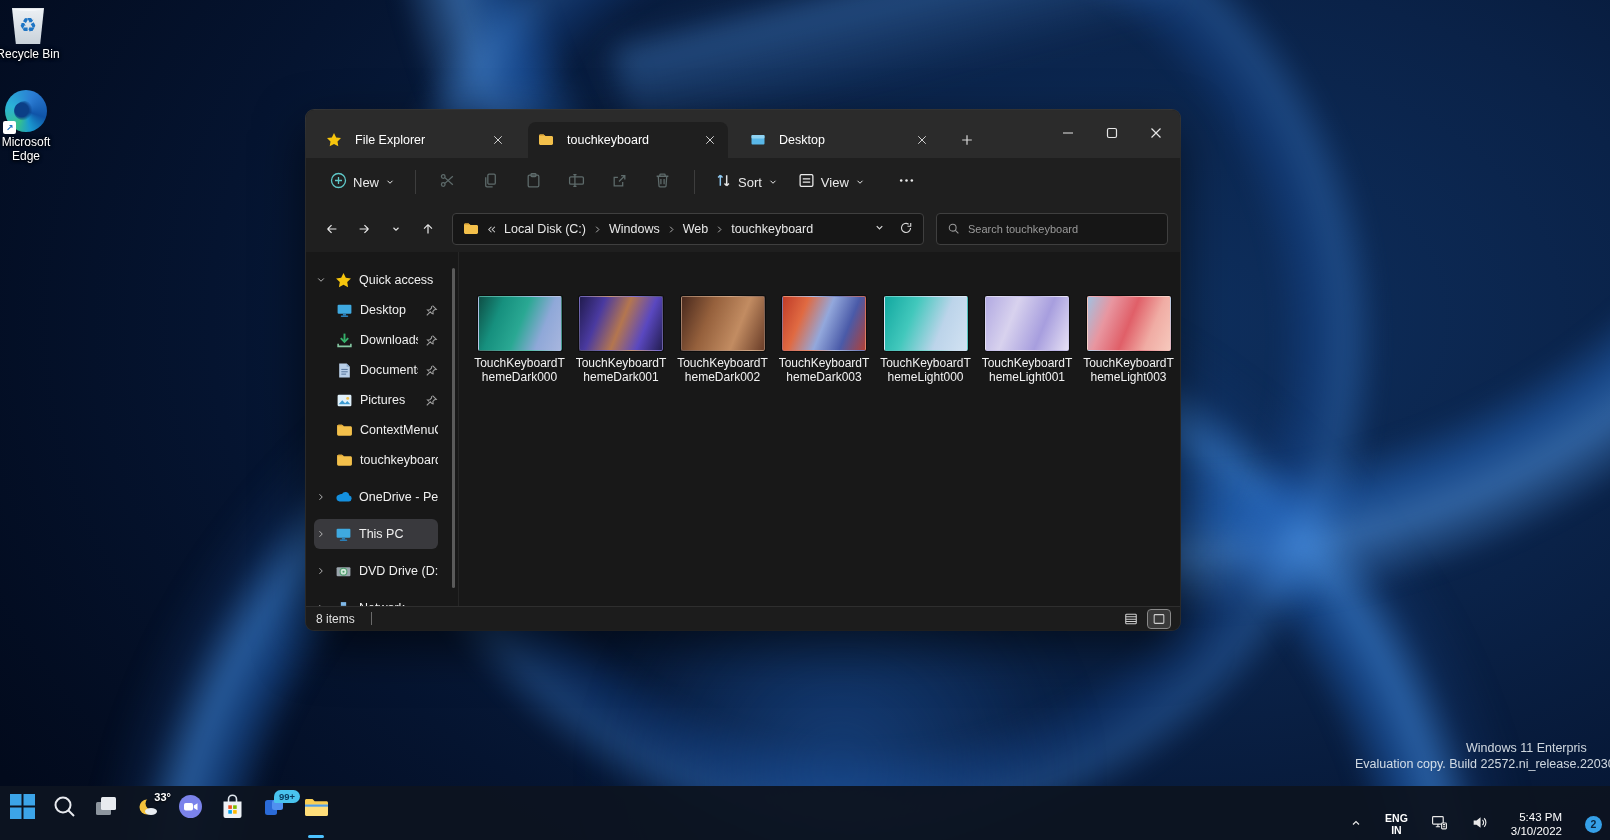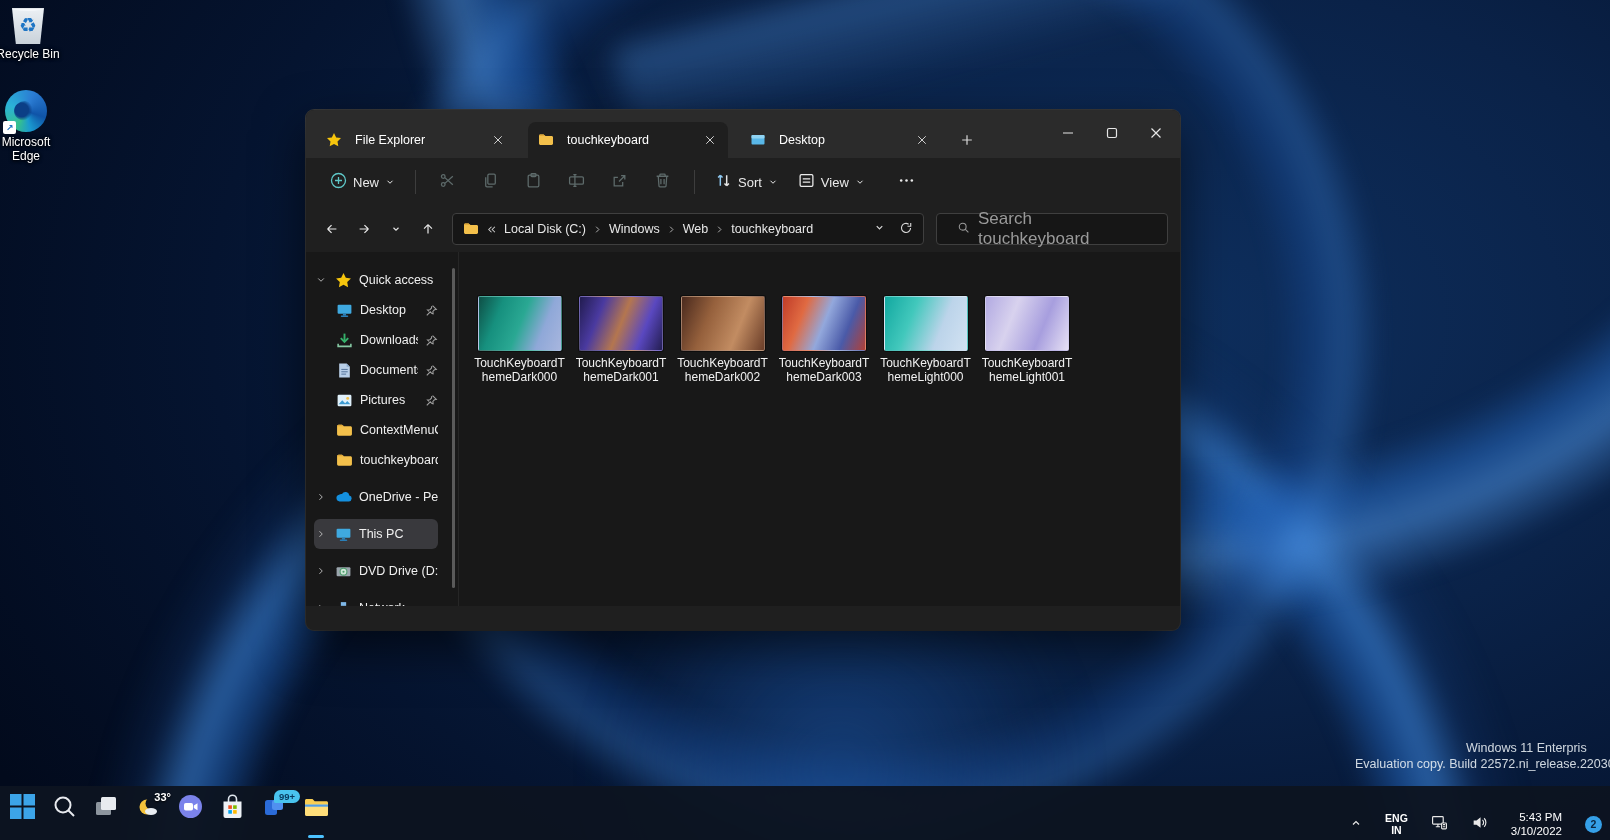--- a/index.html
+++ b/index.html
@@ -76,21 +76,21 @@
   .crumbbox { width:472px; height:32px; margin-left:6px; background:#161616; border:1px solid #3f3f3f; border-radius:4px;
     display:flex; align-items:center; padding:0 10px; gap:7px; color:#e8e8e8; font-size:12.5px; }
   .crumbbox .ficon { width:16px; height:16px; flex:none; }
   .crumb { white-space:nowrap; }
   .csep svg { width:9px; height:9px; color:#bdbdbd; display:block; }
   .cdbl svg { width:11px; height:11px; color:#cfcfcf; display:block; }
   .crumb-end { margin-left:auto; display:flex; align-items:center; gap:14px; color:#d6d6d6; }
   .crumb-end svg { width:11px; height:11px; }
   .crumb-end .refresh svg { width:14px; height:14px; }
   .searchbox { flex:1; height:32px; margin-left:8px; background:#161616; border:1px solid #3f3f3f; border-radius:4px;
-    display:flex; align-items:center; padding:0 20px; gap:8px; color:#9a9a9a; font-size:17px; }
+    display:flex; align-items:center; padding:0 10px; gap:8px; color:#9a9a9a; font-size:11px; }
   .searchbox svg { width:13px; height:13px; }
 
   .bodyarea { display:flex; height:354px; background:#181818; }
   .sidebar { width:152px; position:relative; padding-top:13px; overflow:hidden; }
   .side-row { height:30px; display:flex; align-items:center; gap:7px; margin:0 20px 0 8px; border-radius:4px;
     color:#f0f0f0; font-size:12.5px; white-space:nowrap; }
   .side-row.group { margin-top:7px; }
   .side-row.selected { background:#39393d;border-radius:6px; }
   .side-row .chev { width:14px; height:14px; flex:none; display:flex; align-items:center; justify-content:center; color:#bdbdbd; }
   .side-row .chev svg { width:10px; height:10px; }
@@ -513,23 +513,44 @@
           <div class="fname">TouchKeyboardThemeDark003</div>
         </div>
         <div class="fitem">
           <div class="fthumb" style="background:linear-gradient(112deg, #12a8a0 0%, #42c8bc 33%, #bcd4ea 67%, #d2e2f2 100%);"></div>
           <div class="fname">TouchKeyboardThemeLight000</div>
         </div>
         <div class="fitem">
           <div class="fthumb" style="background:linear-gradient(112deg, #b2aae2 0%, #d8d2ee 33%, #a79ede 67%, #e6e0f4 100%);"></div>
           <div class="fname">TouchKeyboardThemeLight001</div>
         </div>
+        <div class="fitem">
+          <div class="fthumb" style="background:linear-gradient(112deg, #a2c0e0 0%, #e896a0 25%, #e05f68 50%, #f0aca4 75%, #f6c8bc 100%);"></div>
+          <div class="fname">TouchKeyboardThemeLight003</div>
+        </div>
       </div>
   </div>
 
+  <div class="statusbar">
+    <span>8 items</span>
+    <span class="sdiv"></span>
+    <div class="sviews">
+      <div class="svbtn">
+          <svg viewBox="0 0 16 16" fill="none" stroke="currentColor" stroke-width="1.2">
+            <rect x="2" y="2.5" width="12" height="11" rx="1"></rect>
+            <path d="M2 5.5h12M2 8.2h12M2 10.9h12"></path>
+          </svg>
+        </div>
+      <div class="svbtn active">
+          <svg viewBox="0 0 16 16" fill="none" stroke="currentColor" stroke-width="1.2">
+            <rect x="2.5" y="3" width="11" height="10" rx="1"></rect>
+          </svg>
+        </div>
+    </div>
+  </div>
 </div>
 
 <div class="taskbar">
   <div class="tb-left" id="tb-left">
       <div class="tb-cell">
         <span><svg viewBox="0 0 27 27">
             <rect x="1" y="1" width="11.5" height="11.5" fill="#3ca4e8"></rect>
             <rect x="14.5" y="1" width="11.5" height="11.5" fill="#3ca4e8"></rect>
             <rect x="1" y="14.5" width="11.5" height="11.5" fill="#3ca4e8"></rect>
             <rect x="14.5" y="14.5" width="11.5" height="11.5" fill="#3ca4e8"></rect>

